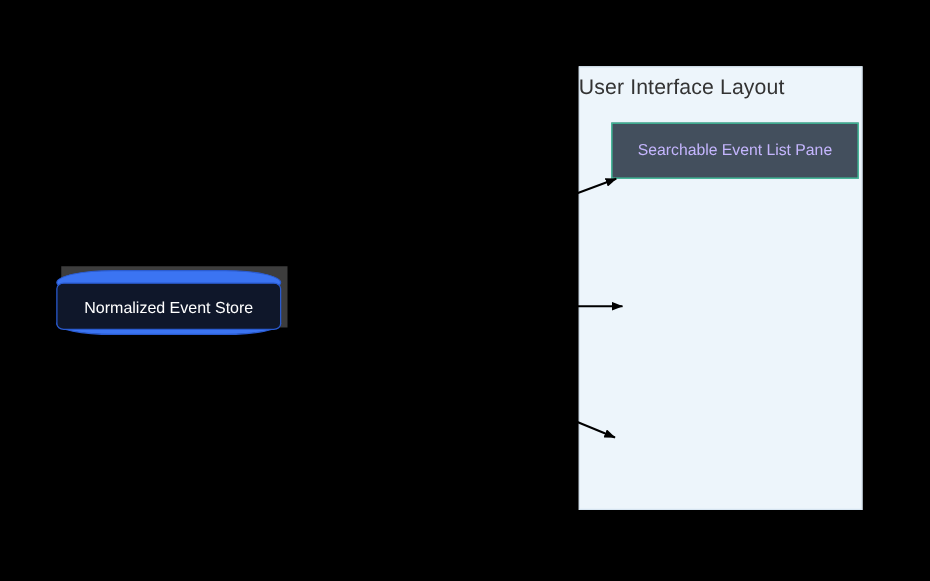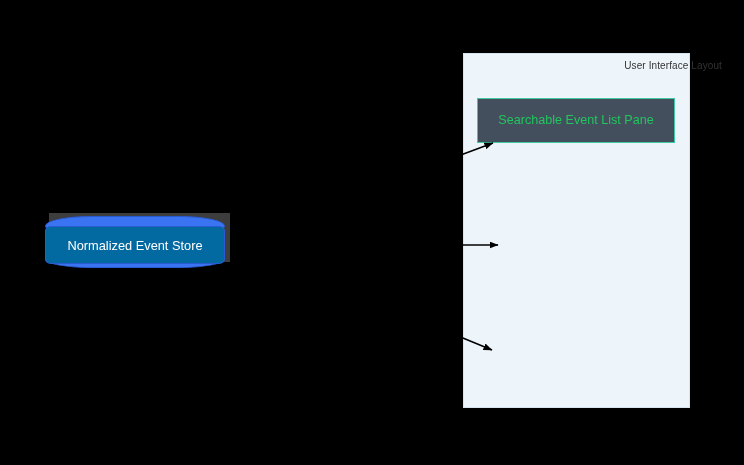--- a/index.html
+++ b/index.html
@@ -18,59 +18,59 @@
     left:463px; top:53px;
     width:227px; height:355px;
     background:#edf5fb;
     border:1px solid #d6e4f0;
     box-sizing:border-box;
   }
   .subgraph-title{
     position:absolute;
     left:463px; top:60px;
     width:227px;
-    text-align:right;
-    font-size:10px;
+    text-align:left;
+    font-size:17px;
     color:#333333;
     letter-spacing:.1px;
     white-space:nowrap;
-    padding-left:32px;
   }
 
   
   .node{
     position:absolute;
     background:#434f5d;
     border:1.6px solid #3fcaa1;
     box-sizing:border-box;
     display:flex;
     align-items:center;
     justify-content:center;
-    color:#22c55e;
+    color:#c4b5fd;
     font-size:12.6px;
     line-height:15px;
     text-align:center;
     white-space:pre-line;
+    margin-left:12px;
   }
   #node-search{ left:477px; top:98px;  width:198px; height:45px; }
   #node-ioc   { left:500px; top:222px; width:152px; height:46px; }
   #node-chart { left:488px; top:348px; width:175px; height:45px; }
 
   
   .cyl-shadow{
     position:absolute;
     left:49px; top:213px;
     width:181px; height:49px;
     background:#3d3d3d;
   }
   .cyl{
     position:absolute;
     left:45px; top:226px;
     width:180px; height:38px;
-    background:#0369a1;
+    background:#0f172a;
     border:1.4px solid #2a5bd0;
     border-radius:6px / 5px;
     box-sizing:border-box;
     display:flex;
     align-items:center;
     justify-content:center;
     color:#ffffff;
     font-size:12.8px;
     white-space:nowrap;
     z-index:3;

